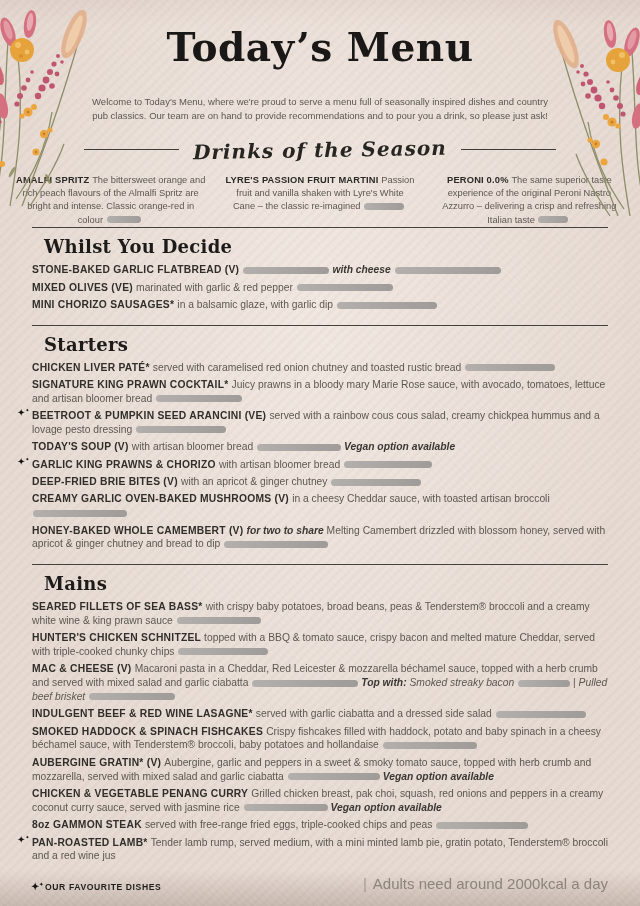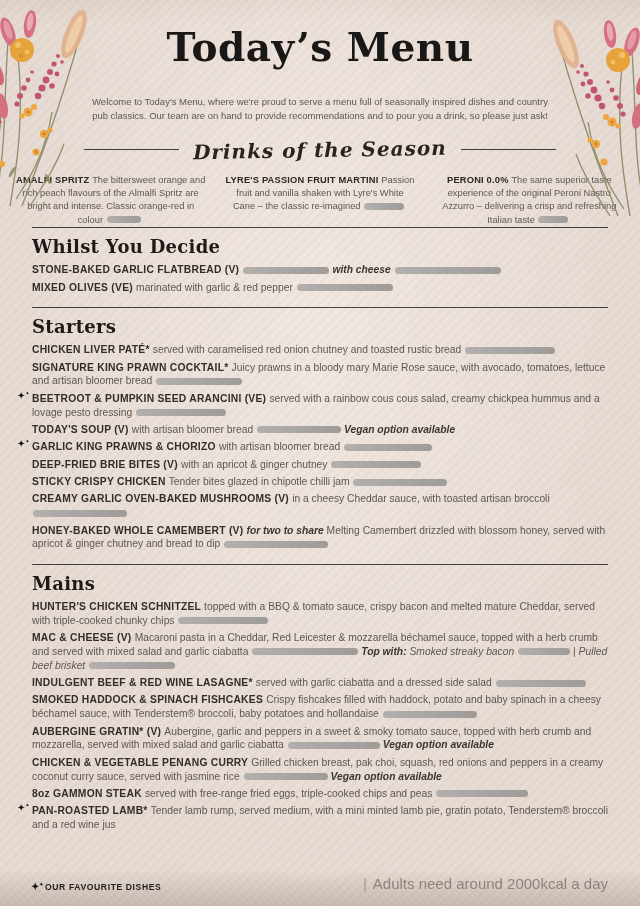--- a/index.html
+++ b/index.html
@@ -37,21 +37,21 @@
   .drinks-row{display:flex;gap:20px;margin:12px 16px 0;}
   .drink{flex:1;text-align:center;font-size:9.3px;line-height:1.45;color:#5d5750;}
   .drink b{color:#2b2925;letter-spacing:.2px;}
 
   hr.sep{border:none;border-top:1.6px solid #45423d;margin:0;}
   .sep1{margin-top:14px;}
 
   
   .section-title{
     font-family:"DejaVu Serif","Liberation Serif",serif;font-weight:bold;
-    font-size:18px;color:#1d1b19;margin:8px 0 6px;letter-spacing:.3px;
+    font-size:18px;color:#1d1b19;margin:8px 12px 6px;letter-spacing:.3px;
   }
   .items{padding-bottom:9px;}
   .item{position:relative;font-size:10.3px;line-height:13.8px;color:#5d5750;margin:0 0 3.6px;}
   .item b.nm{color:#312e29;letter-spacing:.25px;margin-top:16px;}
   .item b.bi{font-style:italic;color:#3a3732;}
   .item em{color:#5d5750;}
   .redact{
     display:inline-block;height:7px;border-radius:4px;vertical-align:baseline;
     background:linear-gradient(90deg,#b2afad,#9e9b98);margin:0 3px -0.5px 1px;
   }
@@ -218,41 +218,42 @@
     <div class="drink"><b>PERONI 0.0% </b><span>The same superior taste experience of the original Peroni Nastro Azzurro – delivering a crisp and refreshing Italian taste </span><span class="redact" style="width: 30px;"></span></div>
   </div>
 
 <div class="wrap" id="menu-sections">
     <hr class="sep sep1">
     <section>
       <h2 class="section-title">Whilst You Decide</h2>
       <div class="items">
         <div class="item"><b class="nm">STONE-BAKED GARLIC FLATBREAD (V) </b><span class="redact" style="width: 86px;"></span><b class="bi">with cheese </b><span class="redact" style="width: 106px;"></span></div>
         <div class="item"><b class="nm">MIXED OLIVES (VE) </b><span>marinated with garlic &amp; red pepper </span><span class="redact" style="width: 96px;"></span></div>
+        <div class="item"><b class="nm">MINI CHORIZO SAUSAGES* </b><span>in a balsamic glaze, with garlic dip </span><span class="redact" style="width: 100px;"></span></div>
       </div>
     </section>
     <hr class="sep">
     <section>
       <h2 class="section-title">Starters</h2>
       <div class="items">
         <div class="item"><b class="nm">CHICKEN LIVER PATÉ* </b><span>served with caramelised red onion chutney and toasted rustic bread </span><span class="redact" style="width: 90px;"></span></div>
         <div class="item"><b class="nm">SIGNATURE KING PRAWN COCKTAIL* </b><span>Juicy prawns in a bloody mary Marie Rose sauce, with avocado, tomatoes, lettuce and artisan bloomer bread </span><span class="redact" style="width: 86px;"></span></div>
         <div class="item"><span class="star"><span>✦</span><span class="mini">✦</span></span><b class="nm">BEETROOT &amp; PUMPKIN SEED ARANCINI (VE) </b><span>served with a rainbow cous cous salad, creamy chickpea hummus and a lovage pesto dressing </span><span class="redact" style="width: 90px;"></span></div>
         <div class="item"><b class="nm">TODAY'S SOUP (V) </b><span>with artisan bloomer bread </span><span class="redact" style="width: 84px;"></span><b class="bi">Vegan option available</b></div>
         <div class="item"><span class="star"><span>✦</span><span class="mini">✦</span></span><b class="nm">GARLIC KING PRAWNS &amp; CHORIZO </b><span>with artisan bloomer bread </span><span class="redact" style="width: 88px;"></span></div>
         <div class="item"><b class="nm">DEEP-FRIED BRIE BITES (V) </b><span>with an apricot &amp; ginger chutney </span><span class="redact" style="width: 90px;"></span></div>
-        <div class="item"><b class="nm">STICKY CRISPY CHICKEN </b><span>Tender bites glazed in chipotle chilli jam </span><span class="redact" style="width: 94px;"></span></div>
         <div class="item"><b class="nm">CREAMY GARLIC OVEN-BAKED MUSHROOMS (V) </b><span>in a cheesy Cheddar sauce, with toasted artisan broccoli </span><span class="redact" style="width: 94px;"></span></div>
         <div class="item"><b class="nm">HONEY-BAKED WHOLE CAMEMBERT (V) </b><b class="bi">for two to share </b><span>Melting Camembert drizzled with blossom honey, served with apricot &amp; ginger chutney and bread to dip </span><span class="redact" style="width: 104px;"></span></div>
       </div>
     </section>
     <hr class="sep">
     <section>
       <h2 class="section-title">Mains</h2>
       <div class="items">
+        <div class="item"><b class="nm">SEARED FILLETS OF SEA BASS* </b><span>with crispy baby potatoes, broad beans, peas &amp; Tenderstem® broccoli and a creamy white wine &amp; king prawn sauce </span><span class="redact" style="width: 84px;"></span></div>
         <div class="item"><b class="nm">HUNTER'S CHICKEN SCHNITZEL </b><span>topped with a BBQ &amp; tomato sauce, crispy bacon and melted mature Cheddar, served with triple-cooked chunky chips </span><span class="redact" style="width: 90px;"></span></div>
         <div class="item"><b class="nm">MAC &amp; CHEESE (V) </b><span>Macaroni pasta in a Cheddar, Red Leicester &amp; mozzarella béchamel sauce, topped with a herb crumb and served with mixed salad and garlic ciabatta </span><span class="redact" style="width: 106px;"></span><b class="bi">Top with: </b><em>Smoked streaky bacon </em><span class="redact" style="width: 52px;"></span><span>| </span><em>Pulled beef brisket </em><span class="redact" style="width: 86px;"></span></div>
         <div class="item"><b class="nm">INDULGENT BEEF &amp; RED WINE LASAGNE* </b><span>served with garlic ciabatta and a dressed side salad </span><span class="redact" style="width: 90px;"></span></div>
         <div class="item"><b class="nm">SMOKED HADDOCK &amp; SPINACH FISHCAKES </b><span>Crispy fishcakes filled with haddock, potato and baby spinach in a cheesy béchamel sauce, with Tenderstem® broccoli, baby potatoes and hollandaise </span><span class="redact" style="width: 94px;"></span></div>
         <div class="item"><b class="nm">AUBERGINE GRATIN* (V) </b><span>Aubergine, garlic and peppers in a sweet &amp; smoky tomato sauce, topped with herb crumb and mozzarella, served with mixed salad and garlic ciabatta </span><span class="redact" style="width: 92px;"></span><b class="bi">Vegan option available</b></div>
         <div class="item"><b class="nm">CHICKEN &amp; VEGETABLE PENANG CURRY </b><span>Grilled chicken breast, pak choi, squash, red onions and peppers in a creamy coconut curry sauce, served with jasmine rice </span><span class="redact" style="width: 84px;"></span><b class="bi">Vegan option available</b></div>
         <div class="item"><b class="nm">8oz GAMMON STEAK </b><span>served with free-range fried eggs, triple-cooked chips and peas </span><span class="redact" style="width: 92px;"></span></div>
         <div class="item"><span class="star"><span>✦</span><span class="mini">✦</span></span><b class="nm">PAN-ROASTED LAMB* </b><span>Tender lamb rump, served medium, with a mini minted lamb pie, gratin potato, Tenderstem® broccoli and a red wine jus </span></div>
       </div>
     </section>

